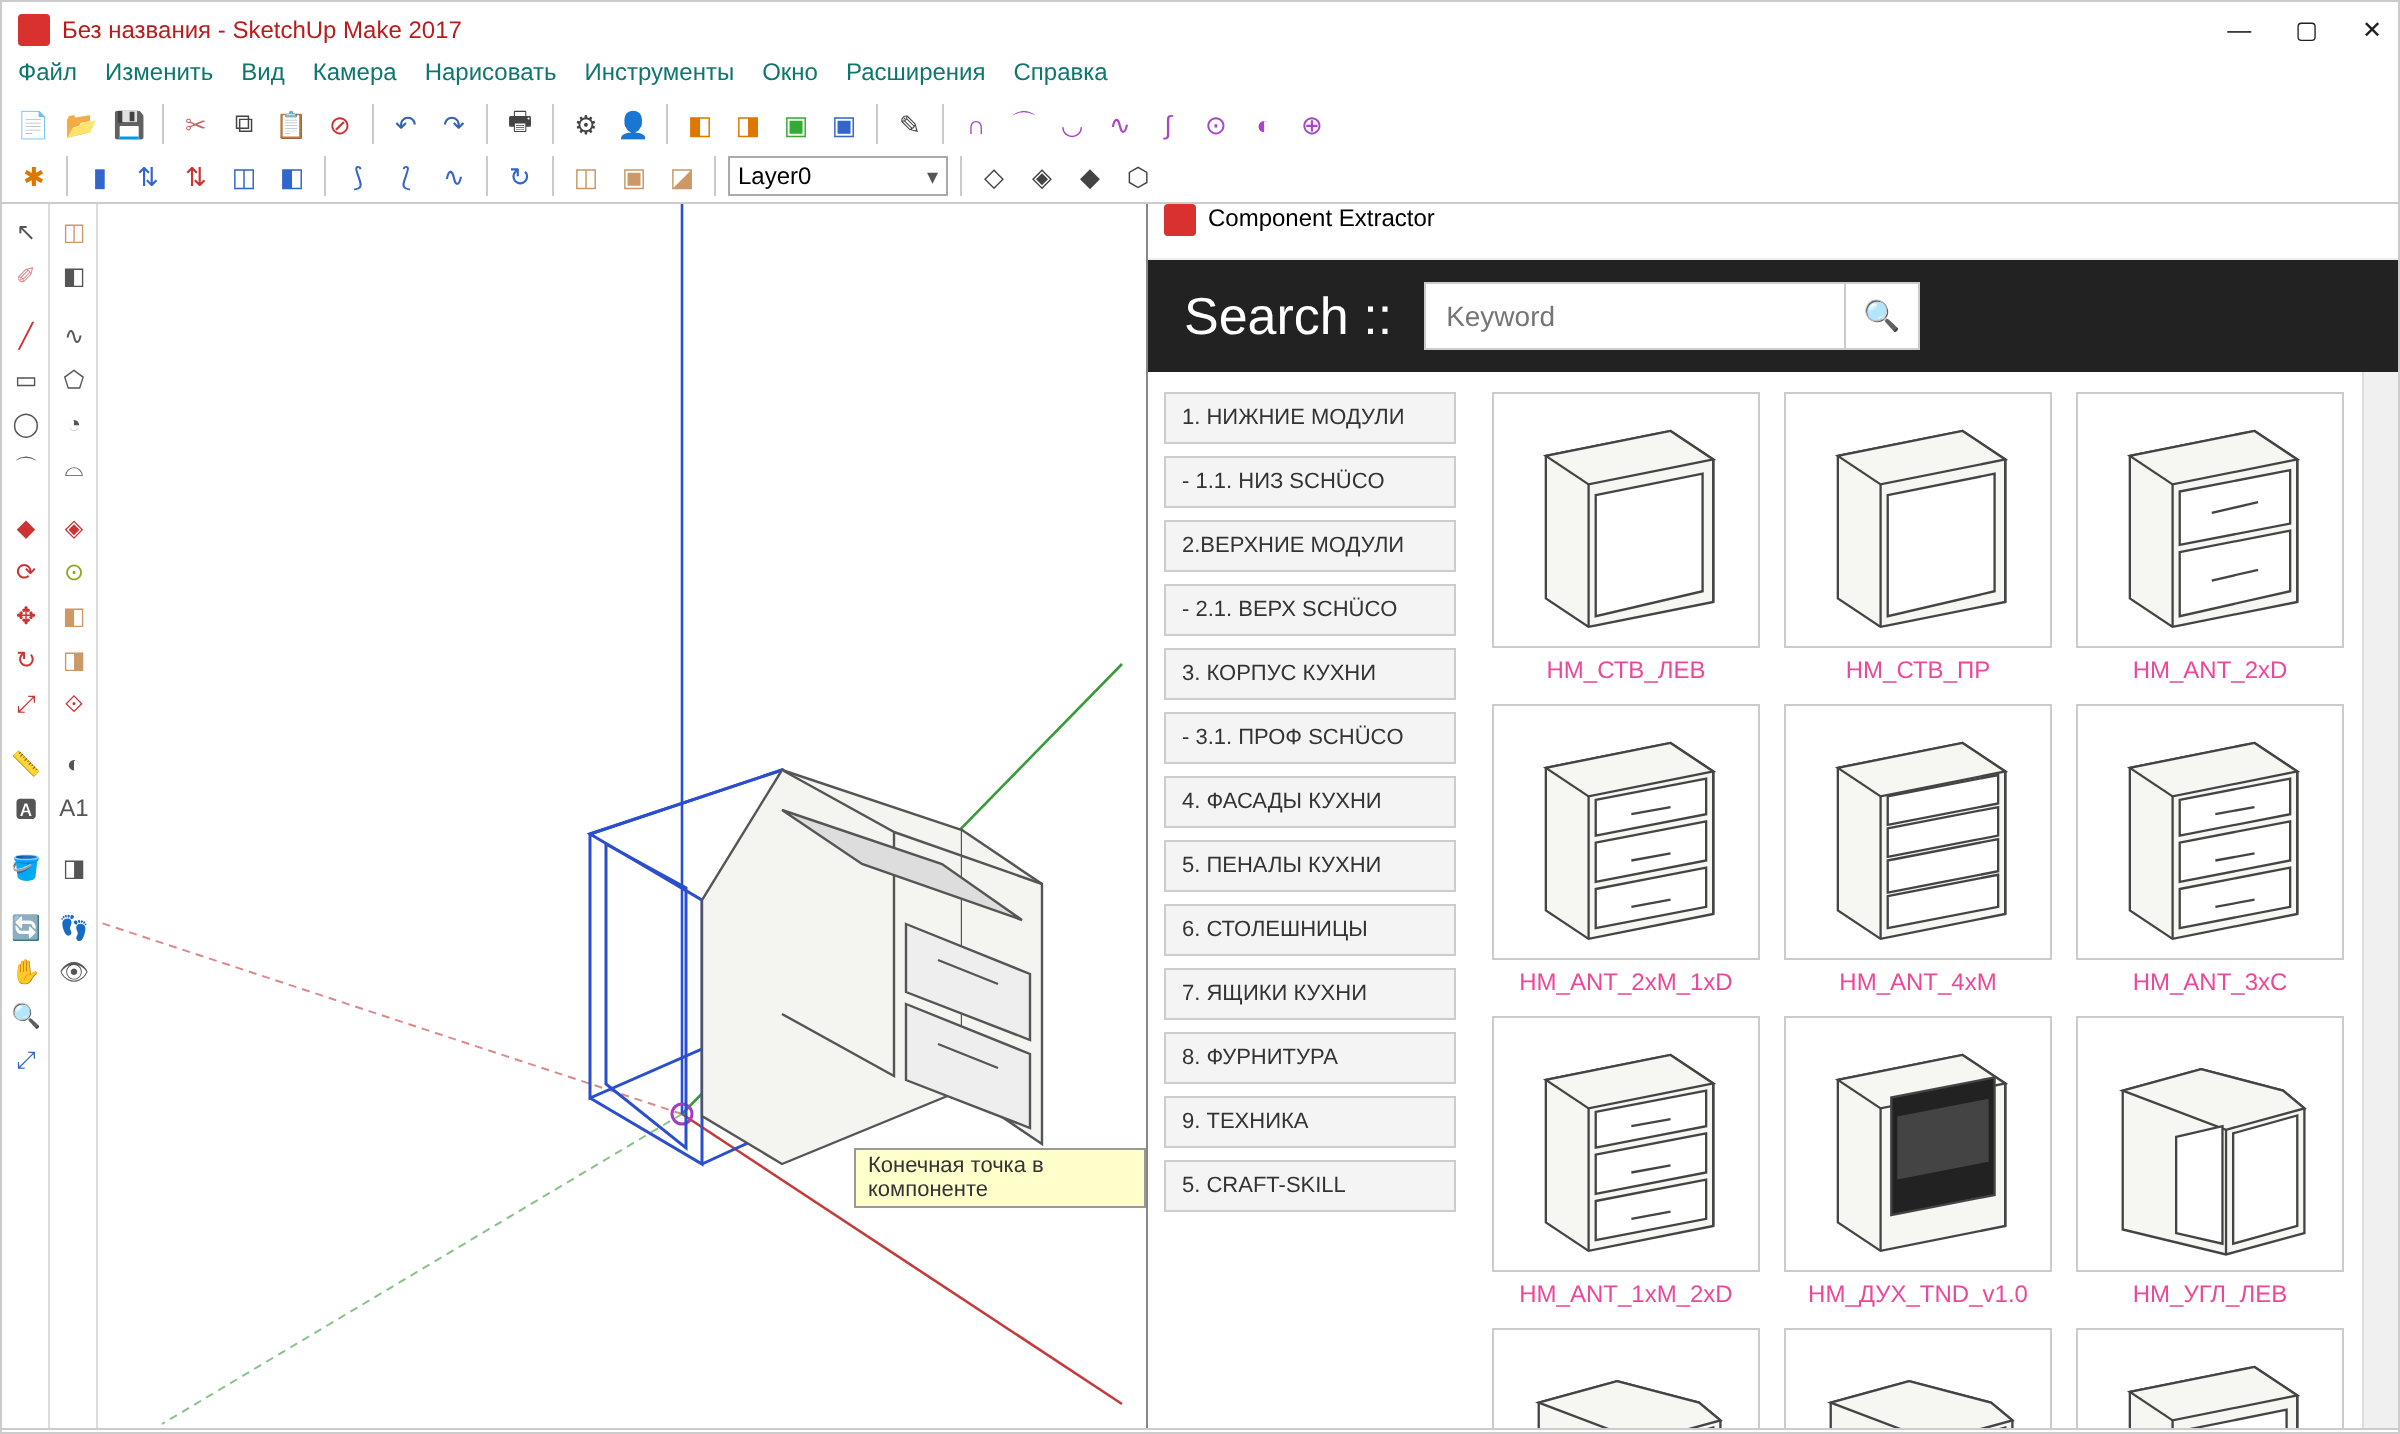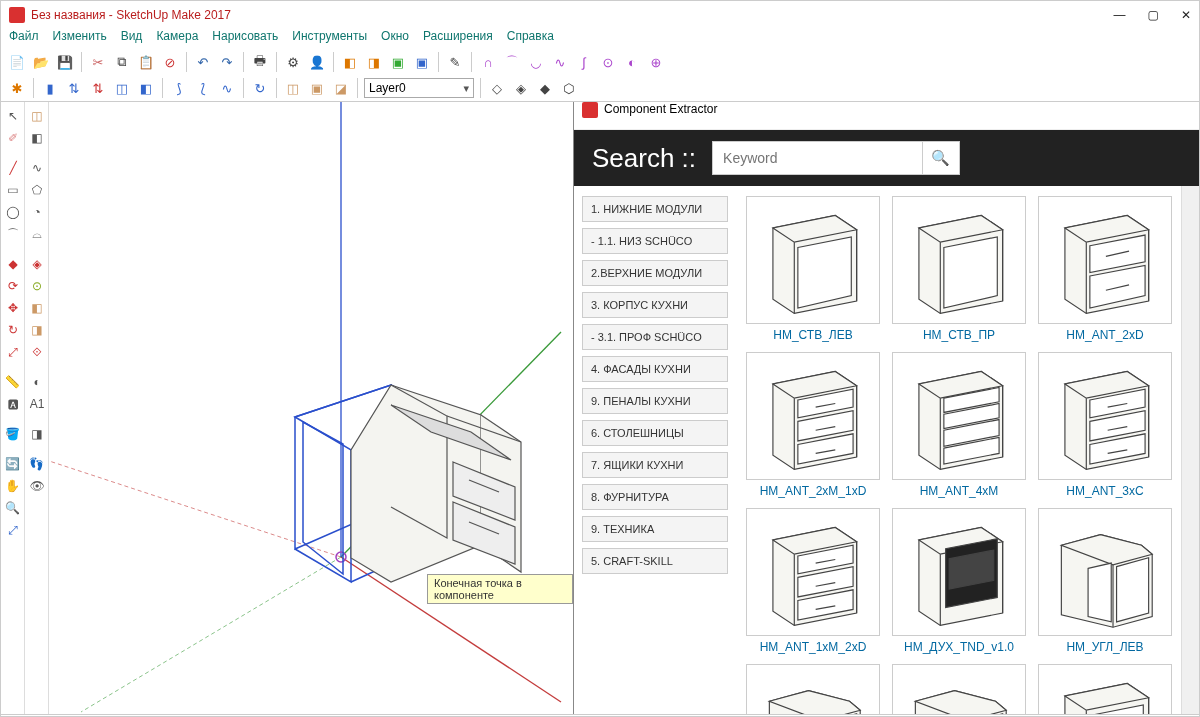--- a/index.html
+++ b/index.html
@@ -31,21 +31,21 @@
 .search-box{display:flex;height:34px}
 .search-box input{width:210px;border:1px solid #ccc;border-right:none;padding:0 10px;font-size:14px;color:#15803d;outline:none}
 .search-box button{width:38px;border:1px solid #ccc;background:#fff;font-size:15px}
 .panel-body{flex:1;display:flex;overflow:hidden}
 .cats{width:162px;padding:10px 8px;display:flex;flex-direction:column;gap:6px}
 .cat{height:26px;border:1px solid #ccc;background:#f4f4f4;display:flex;align-items:center;padding:0 8px;font-size:11px;color:#333;cursor:pointer}
 .grid{flex:1;padding:10px;display:grid;grid-template-columns:repeat(3,1fr);gap:10px 12px;overflow-y:auto;align-content:start}
 .card{display:flex;flex-direction:column;gap:4px;align-items:center}
 .thumb{width:134px;height:128px;border:1px solid #ccc;background:#fff;display:flex;align-items:center;justify-content:center;padding:6px}
 .thumb svg{width:100%;height:100%}
-.cap{font-size:12px;color:#0369a1;text-align:center;white-space:nowrap;overflow:hidden;text-overflow:ellipsis;width:134px}
+.cap{font-size:12px;color:#ec4899;text-align:center;white-space:nowrap;overflow:hidden;text-overflow:ellipsis;width:134px}
 .status{height:27px;border-top:1px solid #ccc;display:flex;align-items:center;padding:0 8px;gap:10px;background:#fff}
 .scrollbar{width:18px;background:#f0f0f0;border-left:1px solid #ddd}
 </style>
 </head>
 <body>
 
 <div class="titlebar">
   <div class="ico"></div>
   <div class="title">Без названия - SketchUp Make 2017</div>
   <div class="wbtns">
@@ -229,24 +229,25 @@
       <div class="search-box">
         <input placeholder="Keyword" style="">
         <button>🔍</button>
       </div>
     </div>
     <div class="panel-body">
       <div class="cats" id="cats">
           <div class="cat">1. НИЖНИЕ МОДУЛИ</div>
           <div class="cat">- 1.1. НИЗ SCHÜCO</div>
           <div class="cat">2.ВЕРХНИЕ МОДУЛИ</div>
+          <div class="cat">- 2.1. ВЕРХ SCHÜCO</div>
           <div class="cat">3. КОРПУС КУХНИ</div>
           <div class="cat">- 3.1. ПРОФ SCHÜCO</div>
           <div class="cat">4. ФАСАДЫ КУХНИ</div>
-          <div class="cat">9. ПЕНАЛЫ КУХНИ</div>
+          <div class="cat">5. ПЕНАЛЫ КУХНИ</div>
           <div class="cat">6. СТОЛЕШНИЦЫ</div>
           <div class="cat">7. ЯЩИКИ КУХНИ</div>
           <div class="cat">8. ФУРНИТУРА</div>
           <div class="cat">9. ТЕХНИКА</div>
           <div class="cat">5. CRAFT-SKILL</div>
         </div>
       <div class="grid" id="grid">
           <div class="card">
             <div class="thumb">
               <svg viewBox="0 0 134 128">

